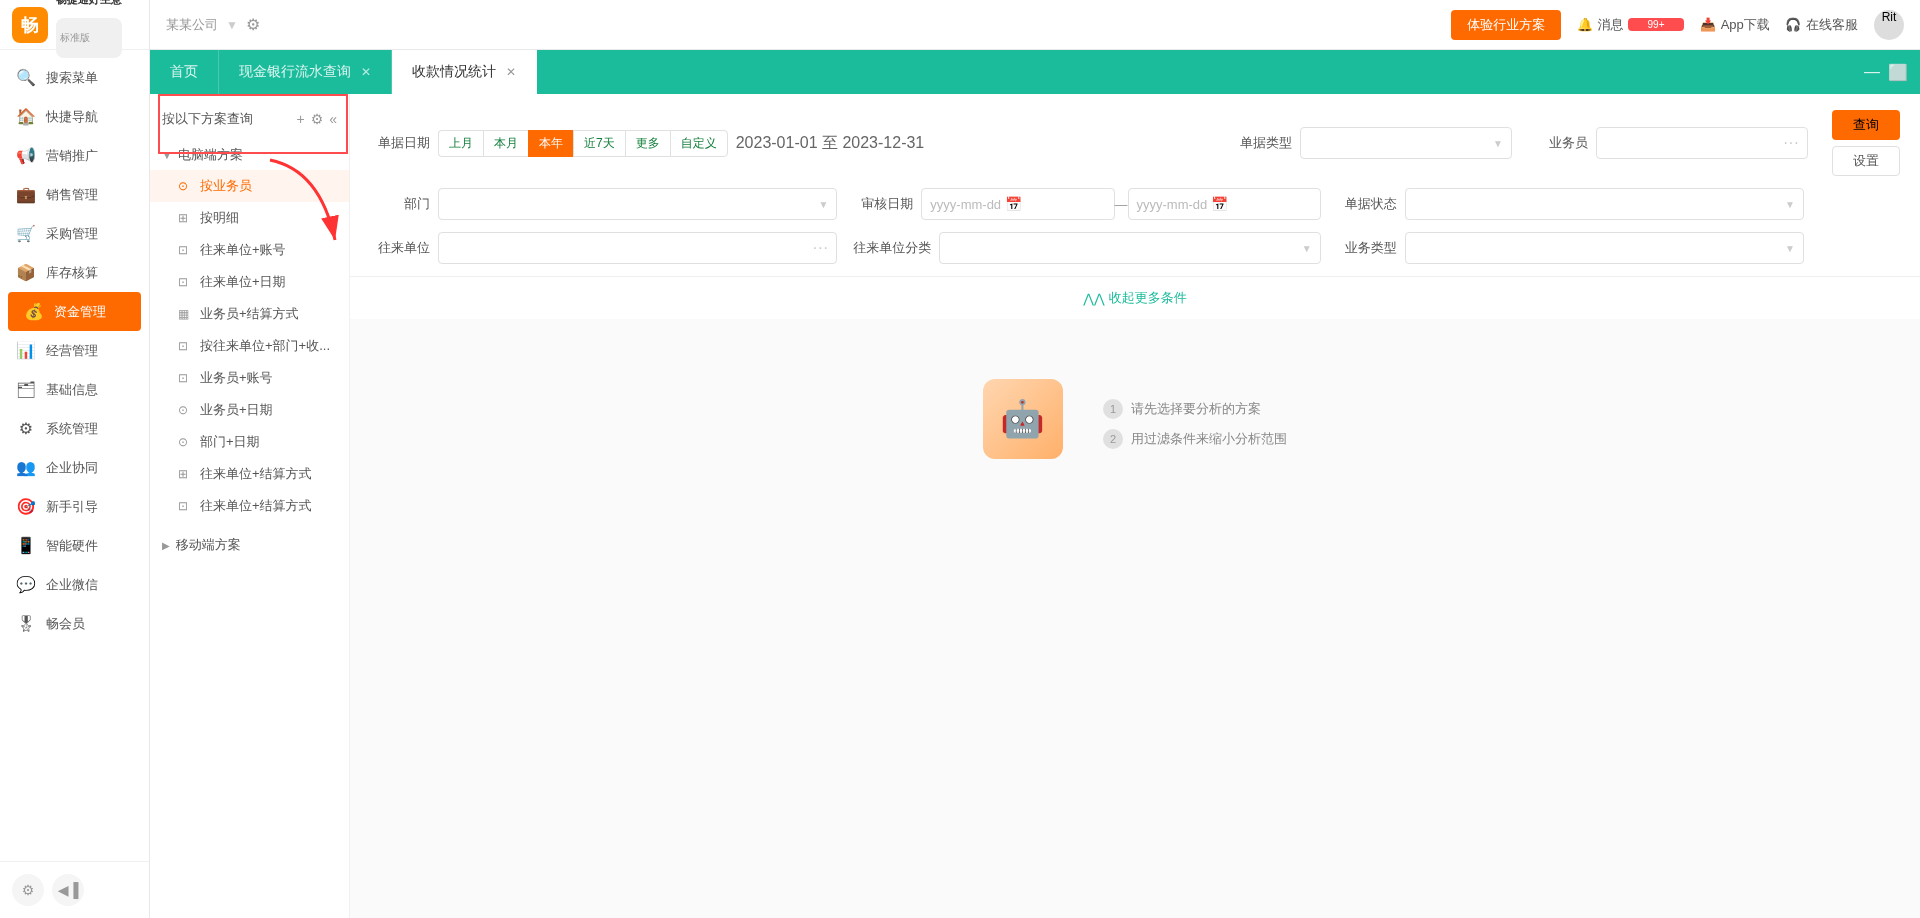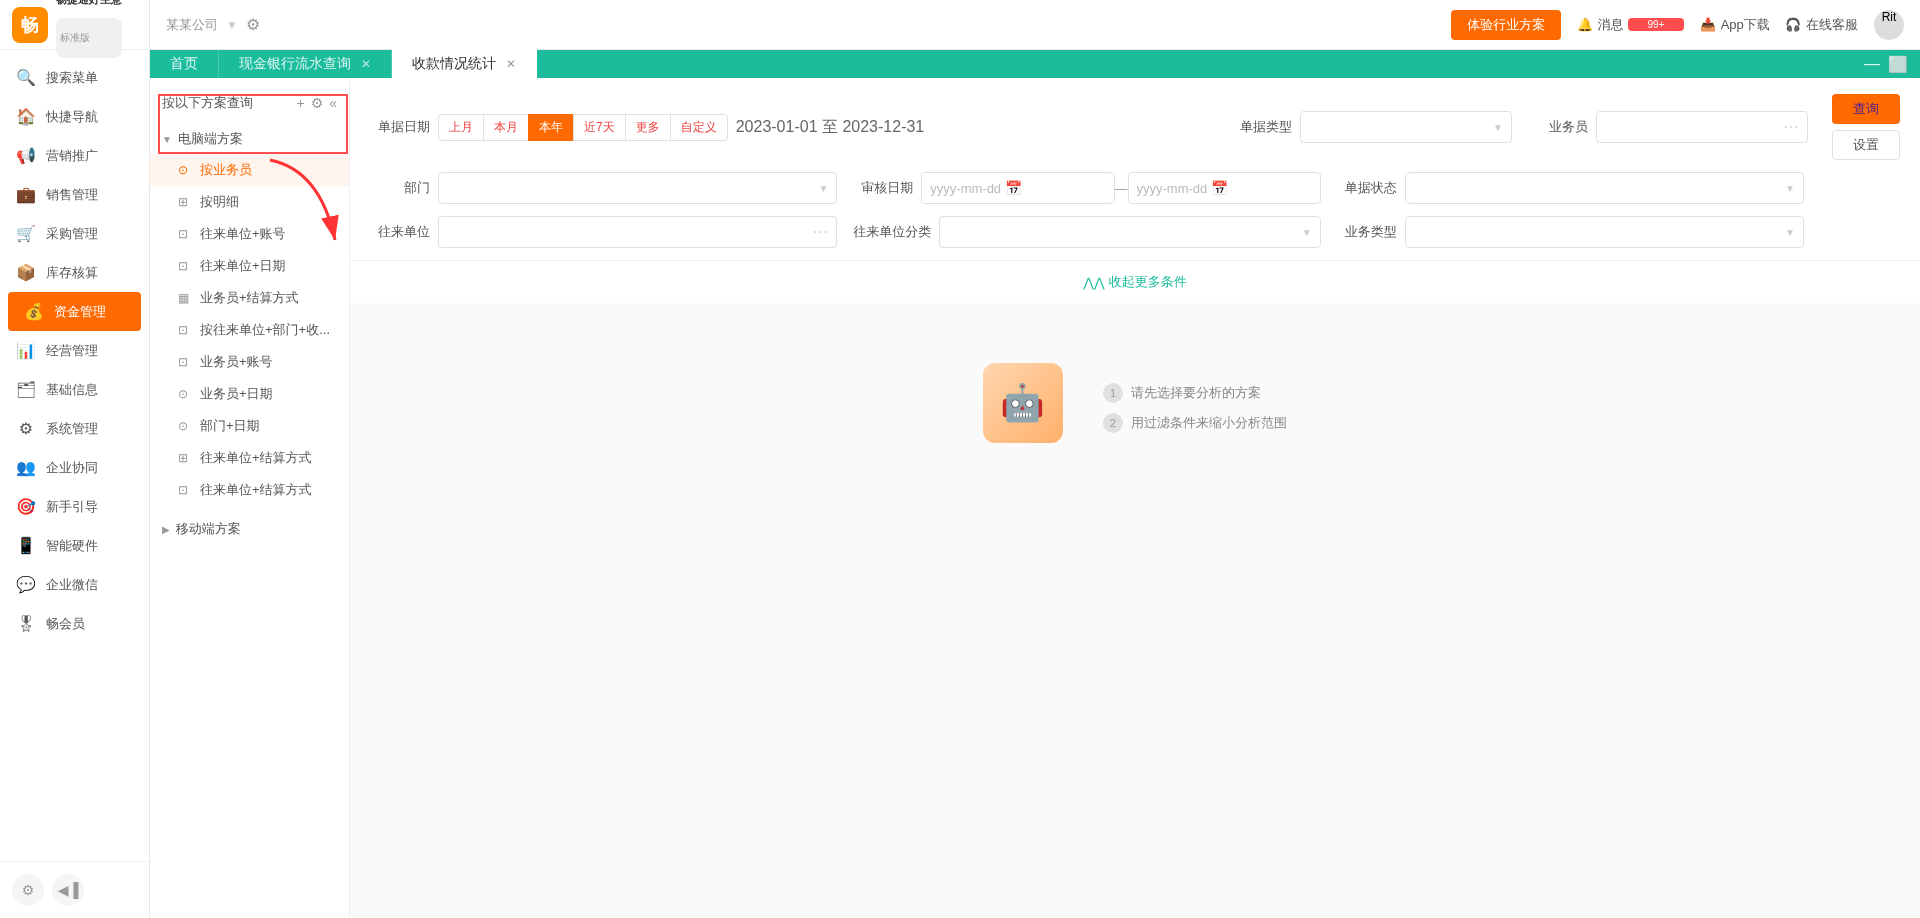--- a/index.html
+++ b/index.html
@@ -62,21 +62,21 @@
       cursor: pointer; font-size: 13px; border: none;
     }
     .settings-icon { font-size: 16px; color: #999; cursor: pointer; }
     .user-avatar {
       width: 30px; height: 30px; border-radius: 50%; background: #ddd;
       display: flex; align-items: flex-start; justify-content: center; font-size: 12px;
     }
 
     
     .tab-bar {
-      height: 28px; background: #1abc9c; display: flex; align-items: center;
+      height: 44px; background: #1abc9c; display: flex; align-items: center;
       padding: 0 0 0 0; gap: 0;
     }
     .tab-item {
       height: 44px; padding: 17px 20px; display: flex; align-items: center; gap: 6px;
       cursor: pointer; color: rgba(255,255,255,0.85); font-size: 14px;
       border-right: 1px solid rgba(255,255,255,0.2);
     }
     .tab-item.home { padding: 0 20px; }
     .tab-item.active { background: #fff; color: #333; }
     .tab-close { font-size: 12px; color: rgba(255,255,255,0.7); cursor: pointer; margin-left: 4px; }
@@ -149,32 +149,32 @@
     .filter-control-text { flex: 1; color: #bbb; font-size: 13px; }
     .filter-control-arrow { color: #ccc; font-size: 10px; }
     .filter-dots { color: #ccc; cursor: pointer; font-size: 16px; }
 
     
     .date-selector {
       display: flex; align-items: center; gap: 0; flex: 2;
     }
     .date-tabs { display: flex; gap: 0; }
     .date-tab {
-      padding: 4px 10px; font-size: 12px; cursor: pointer; color: #ef4444;
+      padding: 4px 10px; font-size: 12px; cursor: pointer; color: #15803d;
       border: 1px solid #e0e0e0; border-right: none; background: #fff;
     }
     .date-tab:first-child { border-radius: 4px 0 0 4px; }
     .date-tab.active { background: #ff6a00; color: #fff; border-color: #ff6a00; }
     .date-tab:last-child { border-right: 1px solid #e0e0e0; border-radius: 0 4px 4px 0; }
     .date-range-text { margin-left: 8px; font-size: 16px; color: #666; }
 
     
     .action-btns { display: flex; flex-direction: column; gap: 6px; margin-left: 8px; }
     .btn-query {
-      background: #ff6a00; color: #4c1d95; border: none; padding: 6px 20px;
+      background: #ff6a00; color: #000000; border: none; padding: 6px 20px;
       border-radius: 4px; cursor: pointer; font-size: 13px;
     }
     .btn-settings {
       background: #fff; color: #555; border: 1px solid #e0e0e0; padding: 5px 20px;
       border-radius: 4px; cursor: pointer; font-size: 13px;
     }
 
     .filter-date-input {
       display: flex; align-items: center; flex: 1;
     }

